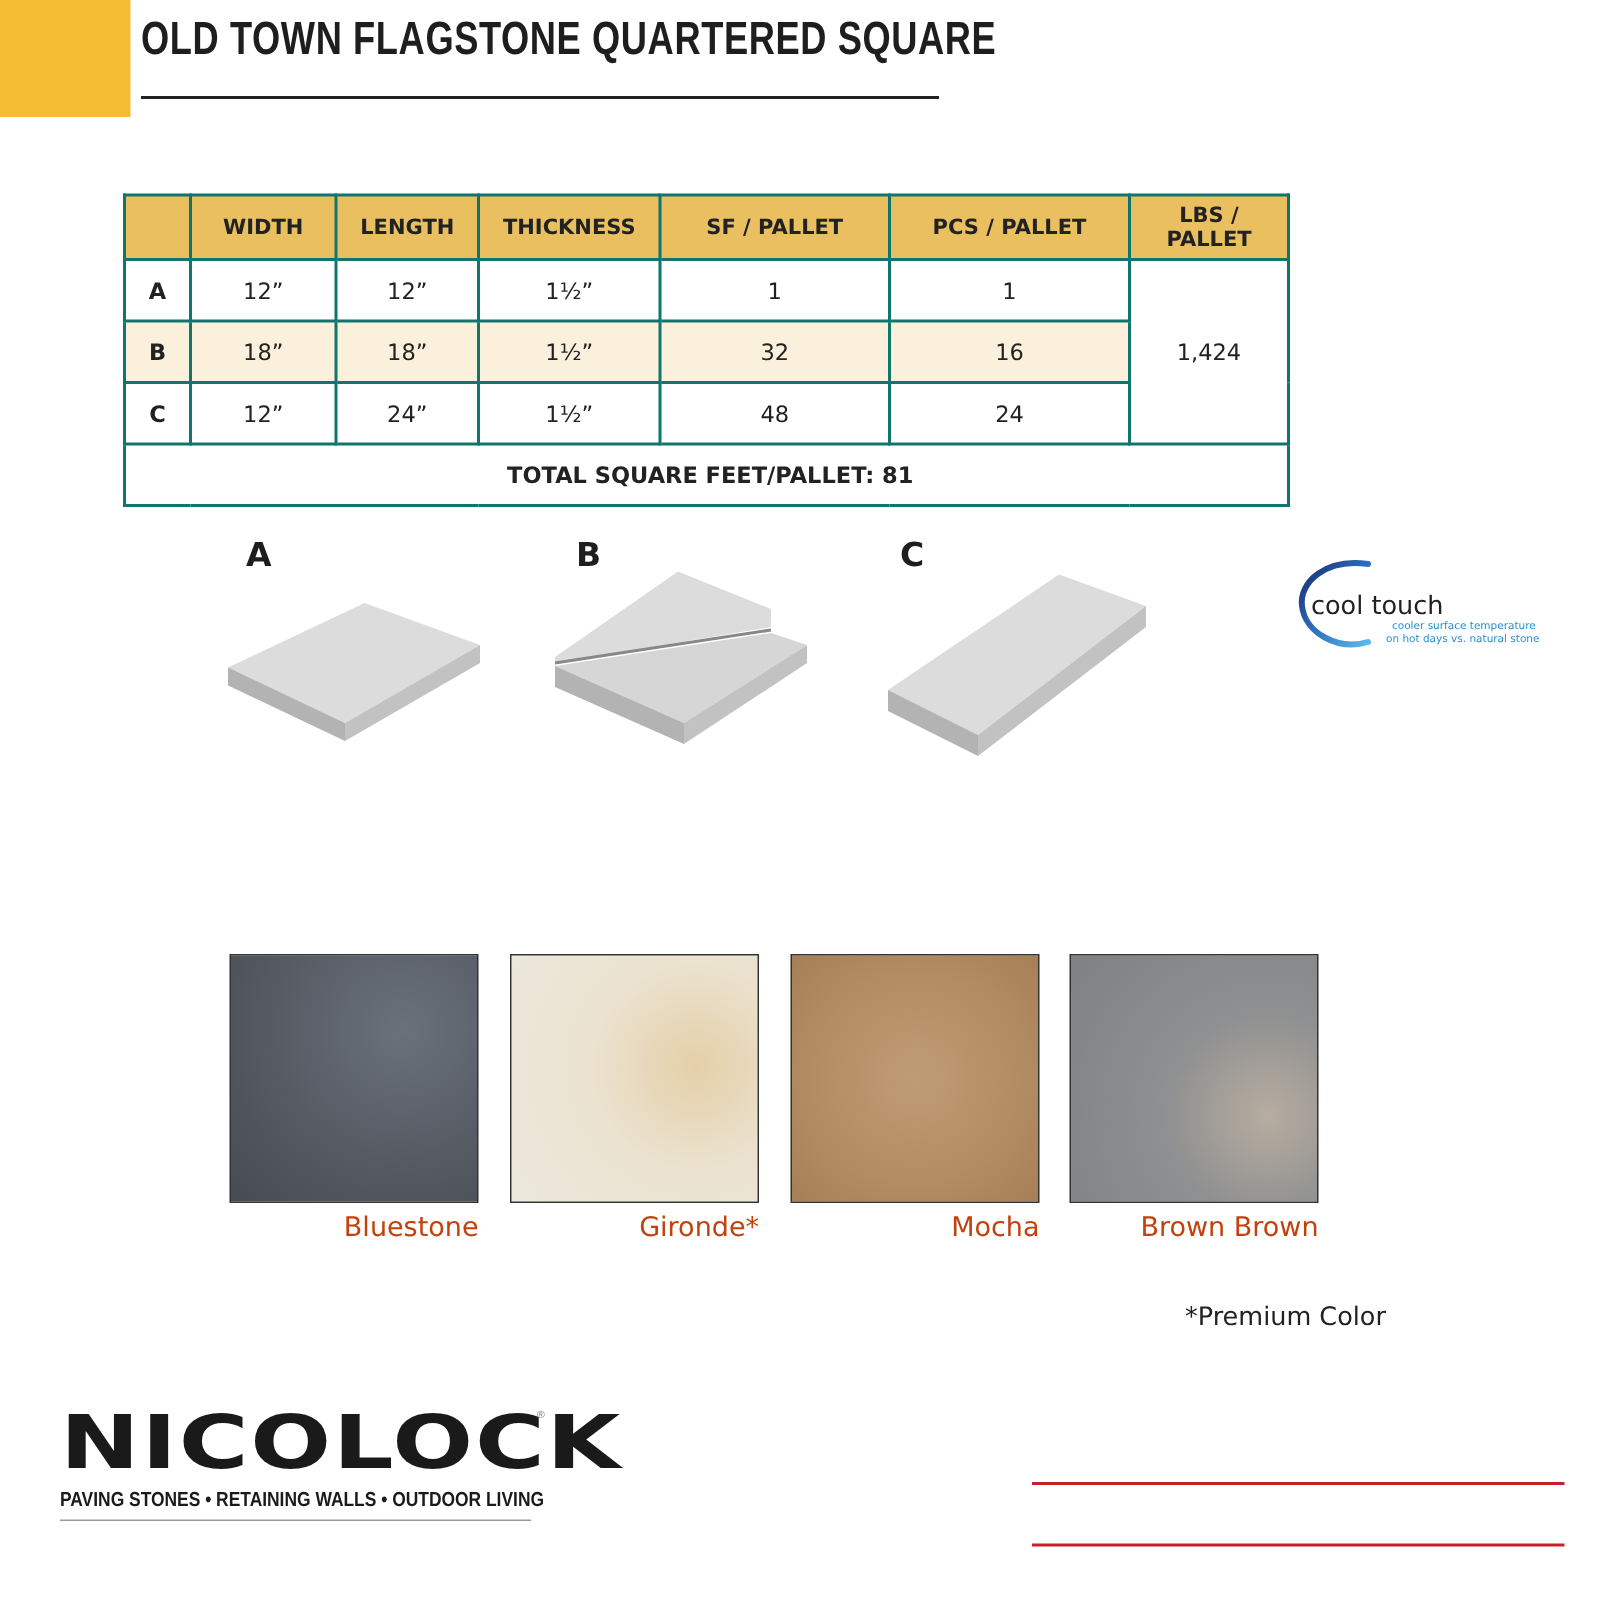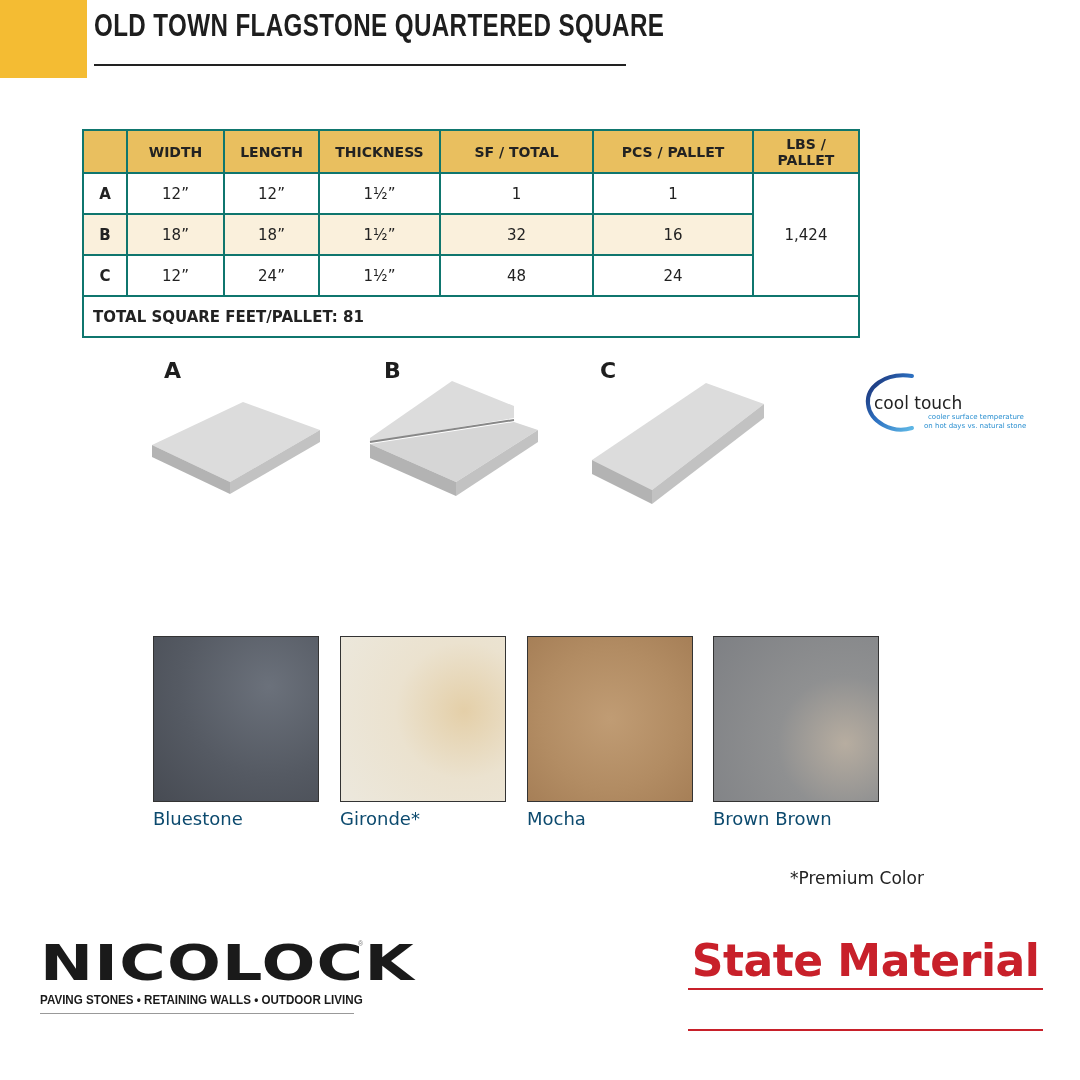--- a/index.html
+++ b/index.html
@@ -16,31 +16,31 @@
   .title-rule { position: absolute; left: 94px; top: 64px; width: 532px; height: 2px; background: #222; }
 
   table.spec {
     position: absolute; left: 82px; top: 129px; width: 778px; border-collapse: collapse;
     font-family: "DejaVu Sans", sans-serif; font-size: 15px;
   }
   table.spec td, table.spec th { border: 2px solid #0f766e; text-align: center; padding: 4px; height: 31px; }
   table.spec th { background: #e9bf5f; font-weight: 700; font-size: 14px; color: #222; height: 33px; }
   table.spec td.rowlabel { font-weight: 700; width: 34px; }
   table.spec tr.shaded td { background: #faf0dc; }
-  table.spec td.total { text-align: left; padding-left: 9px; font-weight: 700; font-size: 15px; background: #fff; }
+  table.spec td.total { text-align: center; padding-left: 9px; font-weight: 700; font-size: 15px; background: #fff; }
   table.spec tr.shaded td.rowlabel, table.spec tr.shaded td { font-weight: inherit; }
   table.spec tr.shaded td.rowlabel { font-weight: 700; }
 
   .piece-label { position: absolute; font-family: "DejaVu Sans", sans-serif; font-weight: 700; font-size: 22px; color: #1e1e1e; }
   .piece-img { position: absolute; }
 
   .cool-touch { position: absolute; left: 864px; top: 370px; width: 165px; height: 66px; }
 
   .swatch { position: absolute; top: 636px; width: 166px; height: 166px; border: 1.5px solid #333; box-sizing: border-box; }
-  .swatch-label { position: absolute; top: 808px; width: 166px; text-align: left; font-family: "DejaVu Sans", sans-serif; font-size: 18px; color: #0c4a6e; }
+  .swatch-label { position: absolute; top: 808px; width: 166px; text-align: right; font-family: "DejaVu Sans", sans-serif; font-size: 18px; color: #c2410c; }
   .premium-note { position: absolute; left: 790px; top: 868px; font-family: "DejaVu Sans", sans-serif; font-size: 17px; color: #222; }
 
   .nicolock { position: absolute; left: 40px; top: 938px; width: 320px; height: 120px; }
   .nico-word { position: absolute; left: 0; top: 0; font-family: "DejaVu Sans", sans-serif; font-weight: 900; font-size: 52px; letter-spacing: 1px; color: #1a1a1a; transform: scaleX(1.22) scaleY(0.95); transform-origin: left top; line-height: 52px; }
   .nico-reg { position: absolute; left: 318px; top: 2px; font-size: 7px; color: #777; }
   .nico-tag { position: absolute; left: 0; top: 54px; font-family: "Liberation Sans", sans-serif; font-weight: 700; font-size: 13.5px; color: #1a1a1a; transform: scaleX(0.86); transform-origin: left center; white-space: nowrap; }
   .nico-rule { position: absolute; left: 0; top: 75px; width: 314px; height: 1px; background: #999; }
   .paver-shield { position: absolute; left: 56px; top: 76px; height: 40px; display: flex; align-items: center; }
   .paver-text { font-family: "Liberation Sans", sans-serif; font-size: 26px; color: #1a1a1a; margin-left: 6px; }
   .paver-text b { font-weight: 700; }
@@ -59,21 +59,21 @@
 <div class="title">OLD TOWN FLAGSTONE QUARTERED SQUARE</div>
 <div class="title-rule"></div>
 
 <table class="spec">
   <tbody>
       <tr>
     <th style="width:34px"></th>
     <th style="width:87px">WIDTH</th>
     <th style="width:85px">LENGTH</th>
     <th style="width:111px">THICKNESS</th>
-    <th style="width:143px">SF / TOTAL</th>
+    <th style="width:143px">SF / PALLET</th>
     <th style="width:150px">PCS / PALLET</th>
     <th>LBS / PALLET</th>
   </tr>
   <tr>
     <td class="rowlabel">A</td>
     <td>12”</td>
     <td>12”</td>
     <td>1½”</td>
     <td>1</td>
     <td>1</td>
@@ -155,16 +155,15 @@
 <div class="premium-note">*Premium Color</div>
 
 <div class="nicolock">
   <div class="nico-word">NICOLOCK</div>
   <div class="nico-reg">®</div>
   <div class="nico-tag">PAVING STONES • RETAINING WALLS • OUTDOOR LIVING</div>
   <div class="nico-rule"></div>
 </div>
 
 <div class="state-material">
-  <div class="sm-word">State Material</div>
   <div class="sm-rule1"></div>
   <div class="sm-rule2"></div>
 </div>
 
 </body></html>

